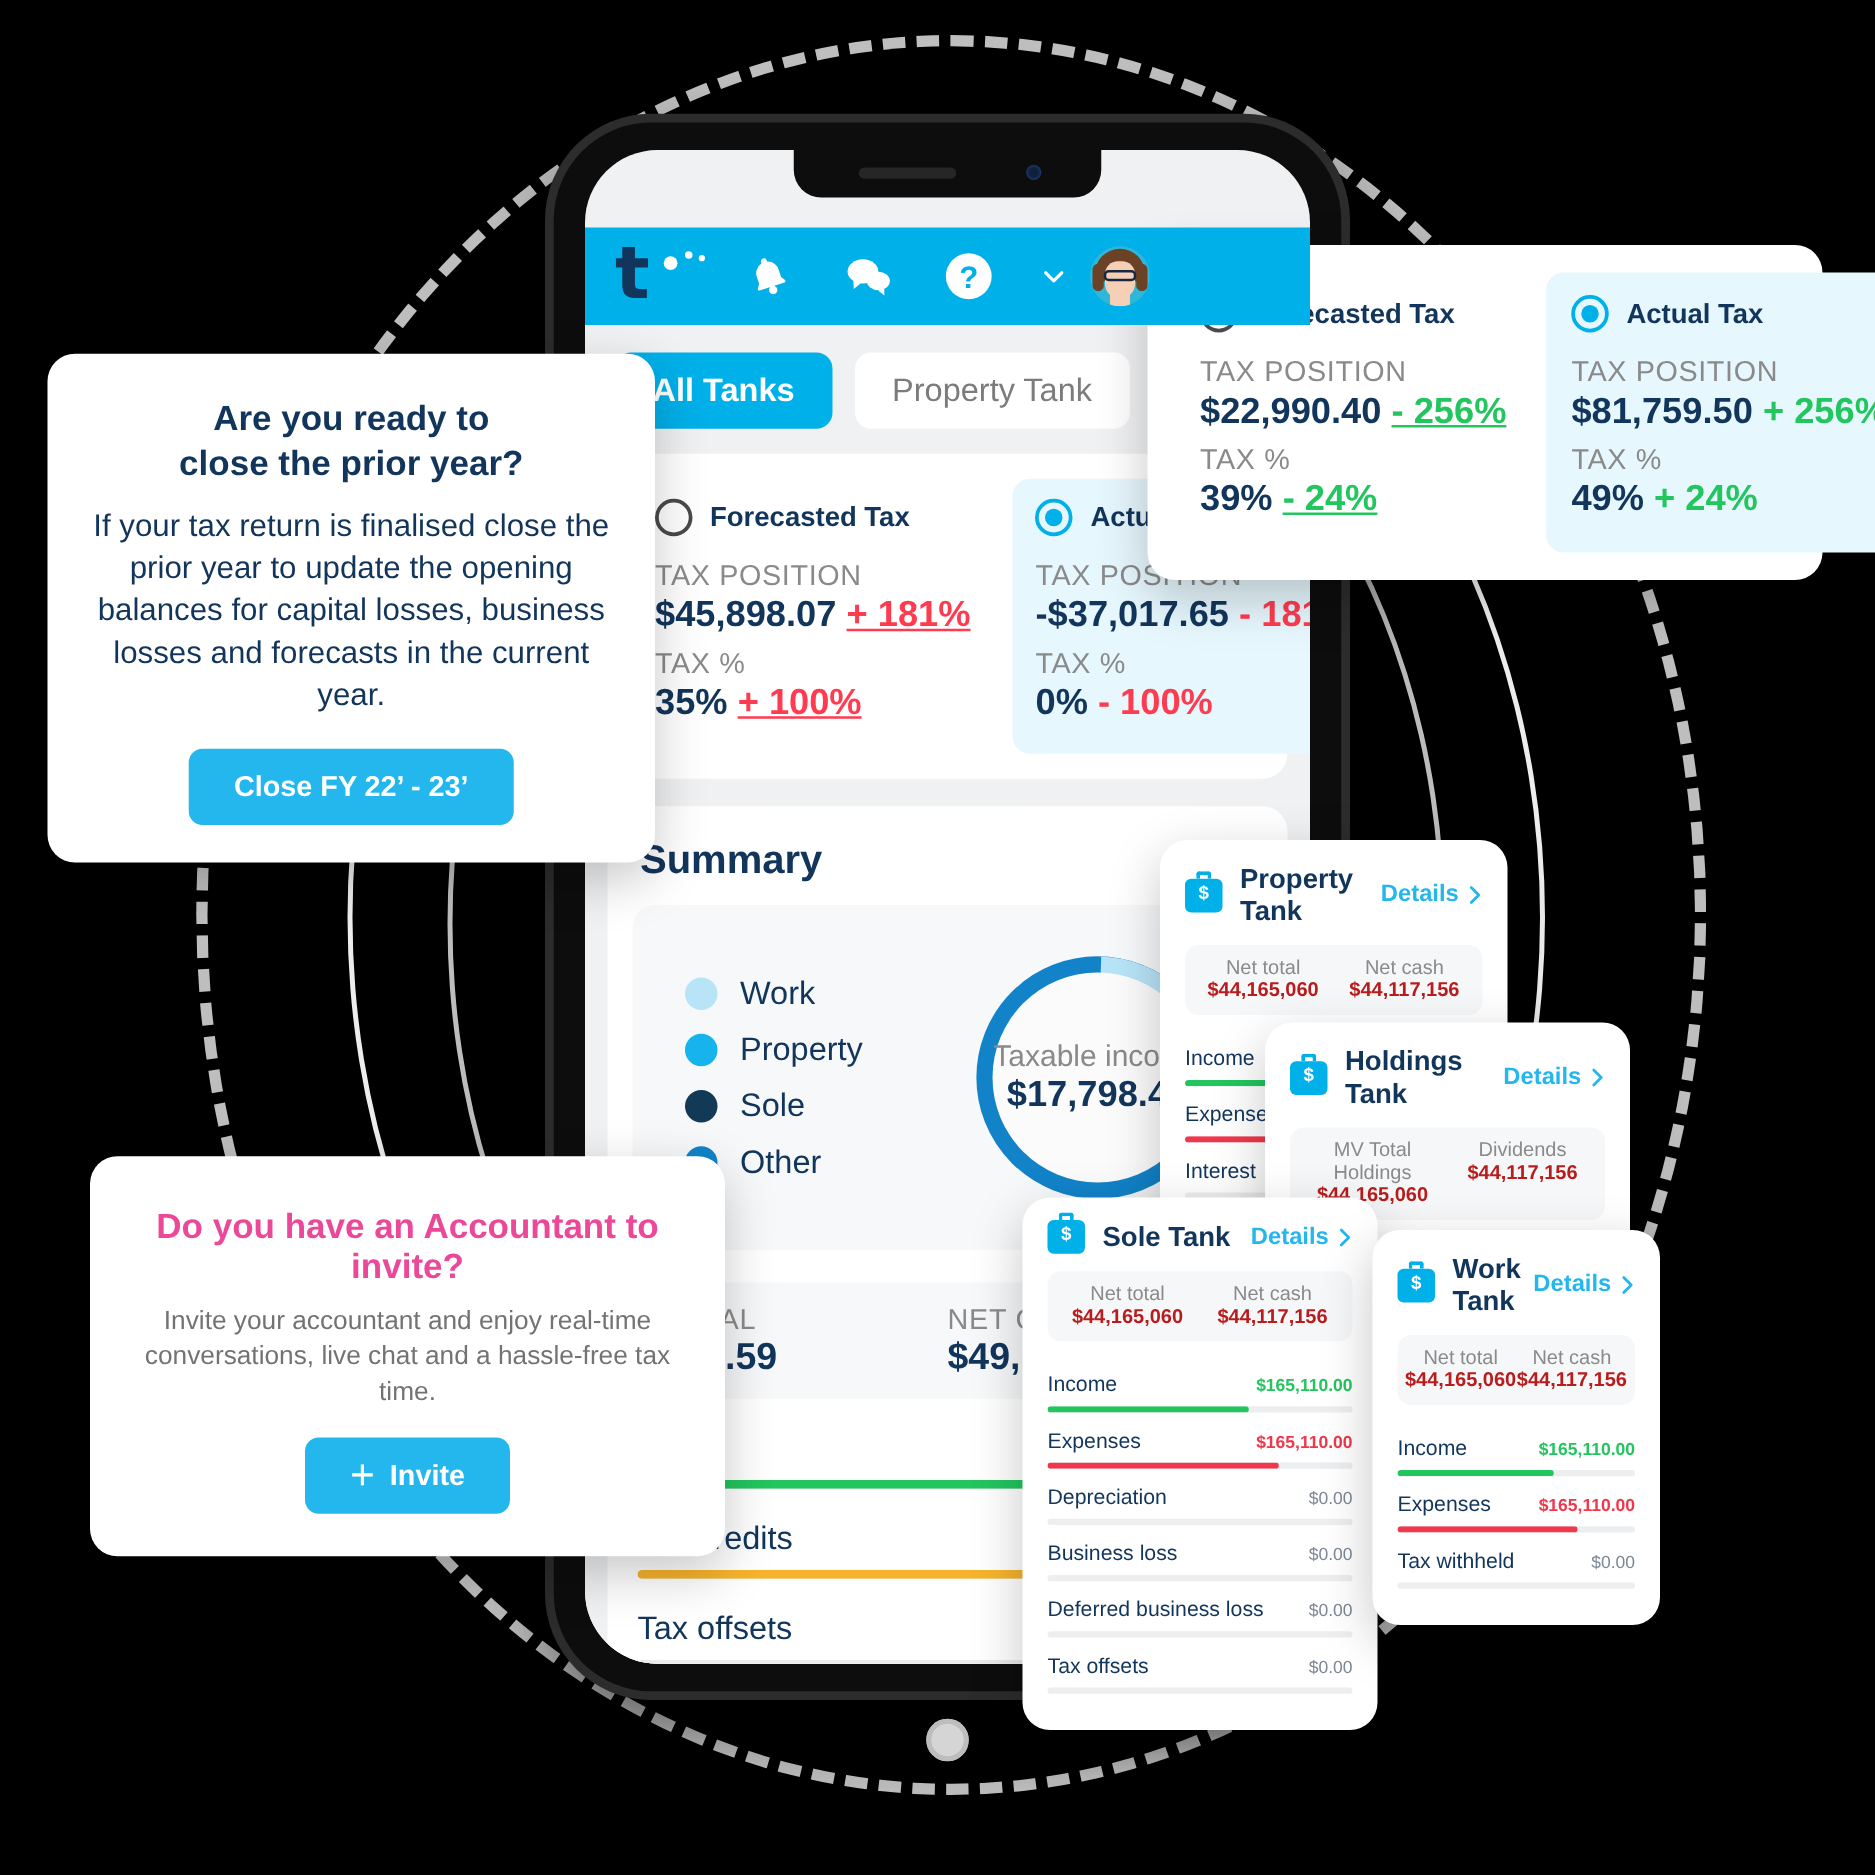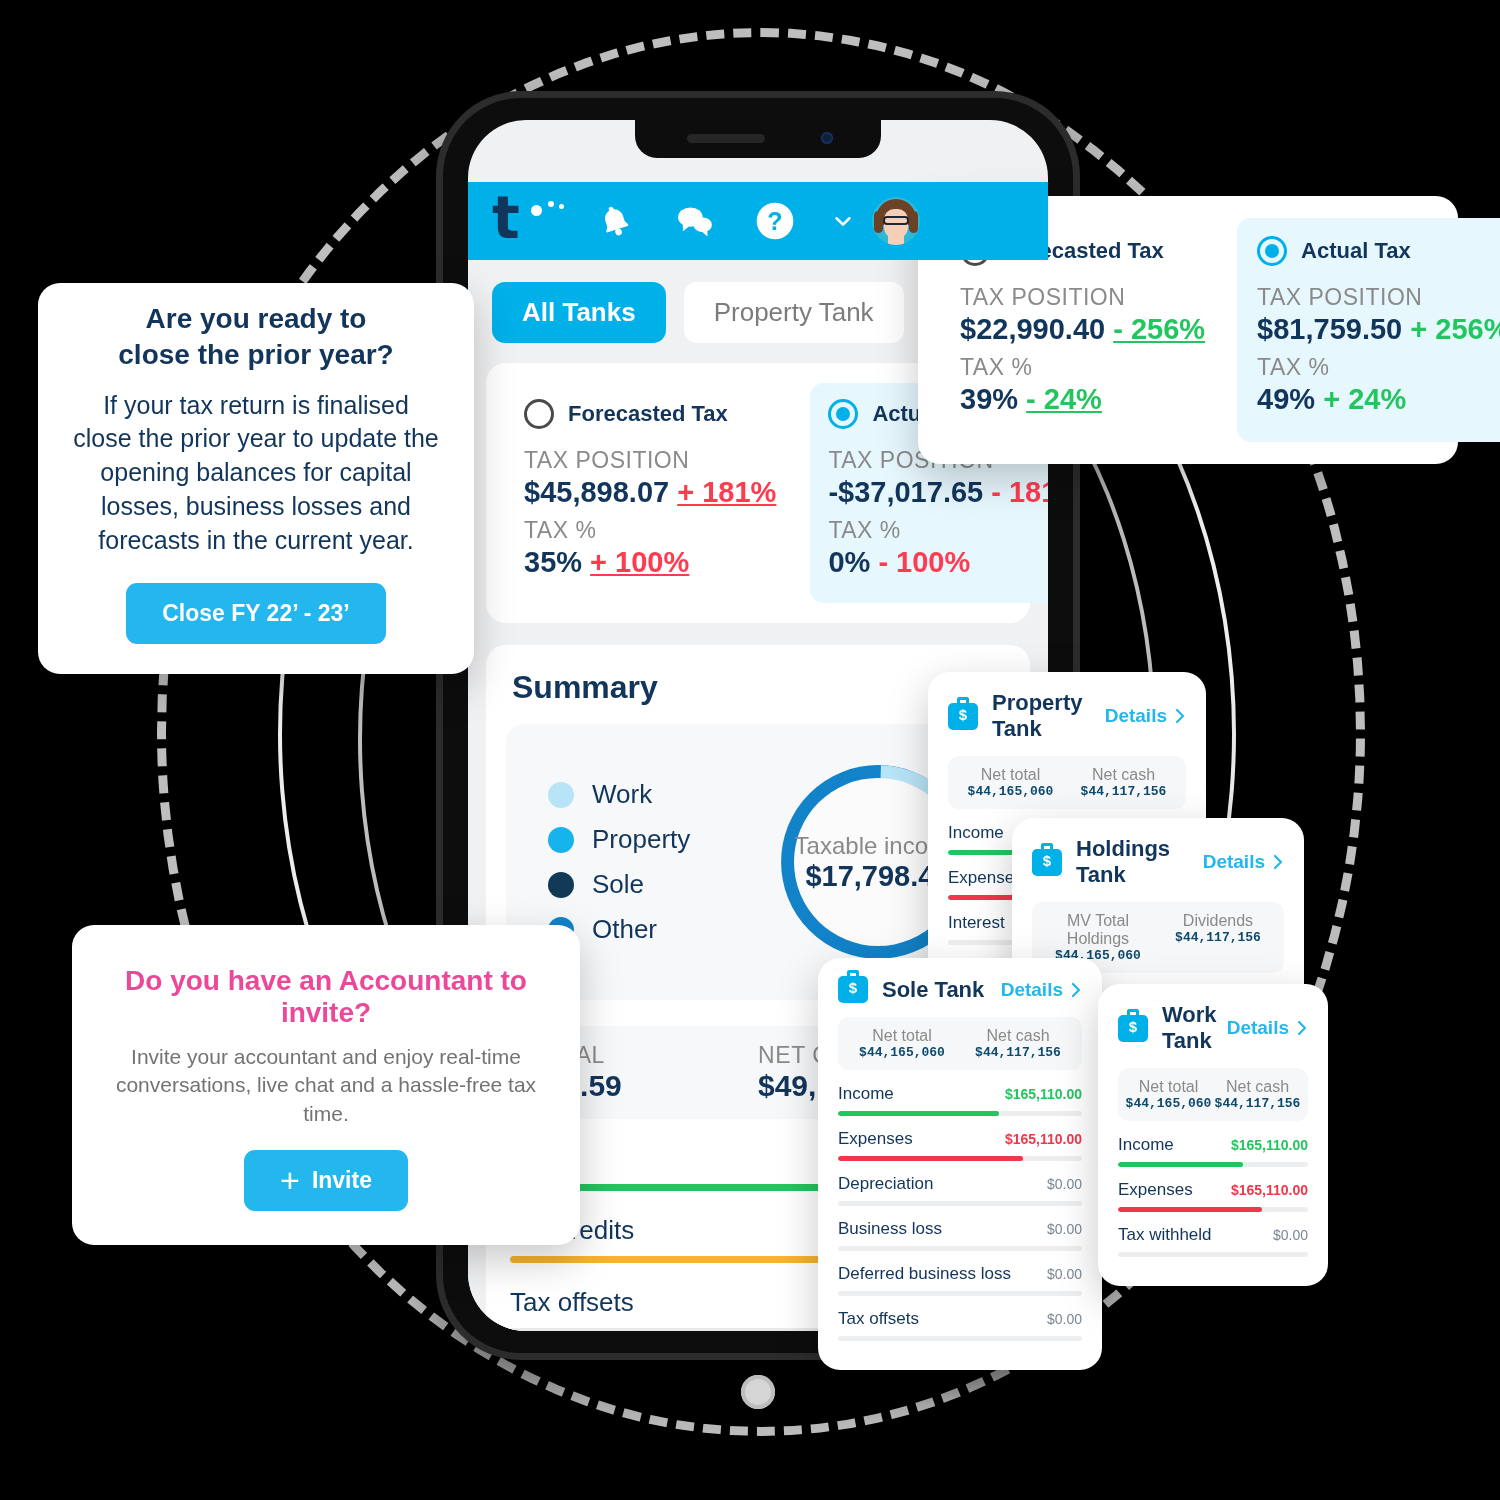--- a/index.html
+++ b/index.html
@@ -135,21 +135,21 @@
   .totval{font-size:30px;font-weight:700;color:#12355b;}
   .barrow{margin-top:24px;padding:0 4px;}
   .barlbl{font-size:26px;color:#12355b;margin-bottom:10px;}
   .bartrack{height:7px;border-radius:4px;background:#e9eaec;position:relative;overflow:hidden;}
   .barfill{position:absolute;left:0;top:0;bottom:0;border-radius:4px;}
 
   
   .float{position:absolute;background:#fff;border-radius:22px;
          box-shadow:0 14px 42px rgba(0,0,0,.22);}
 
-  .c-close{left:38px;top:283px;width:436px;padding:18px 34px 30px;box-sizing:border-box;text-align:center;}
+  .c-close{left:38px;top:283px;width:486px;padding:34px 34px 30px;box-sizing:border-box;text-align:center;}
   .c-close h3{margin:0 0 16px;font-size:28px;line-height:1.28;color:#12355b;font-weight:800;}
   .c-close p{margin:0 0 26px;font-size:25px;line-height:1.35;color:#12355b;}
   .btn{display:inline-flex;align-items:center;justify-content:center;gap:12px;
        background:#23b7ee;color:#fff;border:none;border-radius:11px;
        font-size:23px;font-weight:700;padding:17px 36px;cursor:pointer;
        font-family:"Liberation Sans",sans-serif;}
 
   .c-invite{left:72px;top:925px;width:508px;padding:40px 36px 34px;box-sizing:border-box;text-align:center;}
   .c-invite h3{margin:0 0 14px;font-size:28px;color:#ec4899;font-weight:800;}
   .c-invite p{margin:0 0 22px;font-size:21px;line-height:1.35;color:#737373;}
@@ -163,24 +163,24 @@
   
   .tank{padding:18px 20px 16px;box-sizing:border-box;}
   .tank-head{display:flex;align-items:center;margin-bottom:14px;}
   .briefcase{width:30px;height:27px;border-radius:5px;background:#00b0e9;position:relative;margin-right:14px;flex:none;}
   .briefcase::before{content:"";position:absolute;left:9px;top:-6px;width:12px;height:6px;
     border:3px solid #00b0e9;border-bottom:none;border-radius:3px 3px 0 0;box-sizing:border-box;}
   .briefcase::after{content:"$";position:absolute;left:0;right:0;top:3px;text-align:center;
     font-size:15px;font-weight:700;color:#fff;}
   .tank-title{font-size:22px;font-weight:800;color:#12355b;flex:1;}
   .details{font-size:19px;font-weight:700;color:#23b7ee;display:flex;align-items:center;gap:8px;}
-  .kpis{display:flex;background:#f6f7f8;border-radius:11px;padding:10px 6px;margin-bottom:14px;}
+  .kpis{display:flex;background:#f6f7f8;border-radius:11px;padding:10px 6px;margin-bottom:25px;}
   .kpi{flex:1;text-align:center;}
   .kpi .k{font-size:16px;color:#8a8a8a;}
-  .kpi .v{font-size:13px;font-weight:700;color:#0c4a6e;font-family:Liberation Mono, monospace;}
+  .kpi .v{font-size:16px;font-weight:700;color:#b91c1c;}
   .trow{margin-bottom:13px;}
   .trow .tl{display:flex;justify-content:space-between;align-items:baseline;margin-bottom:7px;}
   .trow .tn{font-size:17px;color:#12355b;}
   .trow .tv{font-size:14px;font-weight:700;}
   .trow .tv.pos{color:#22c55e;}
   .trow .tv.neg{color:#f0374b;}
   .trow .tv.zero{color:#7b8794;font-weight:400;}
   .ttrack{height:5px;border-radius:3px;background:#eceef0;position:relative;overflow:hidden;}
   .tfill{position:absolute;left:0;top:0;bottom:0;border-radius:3px;}
 

